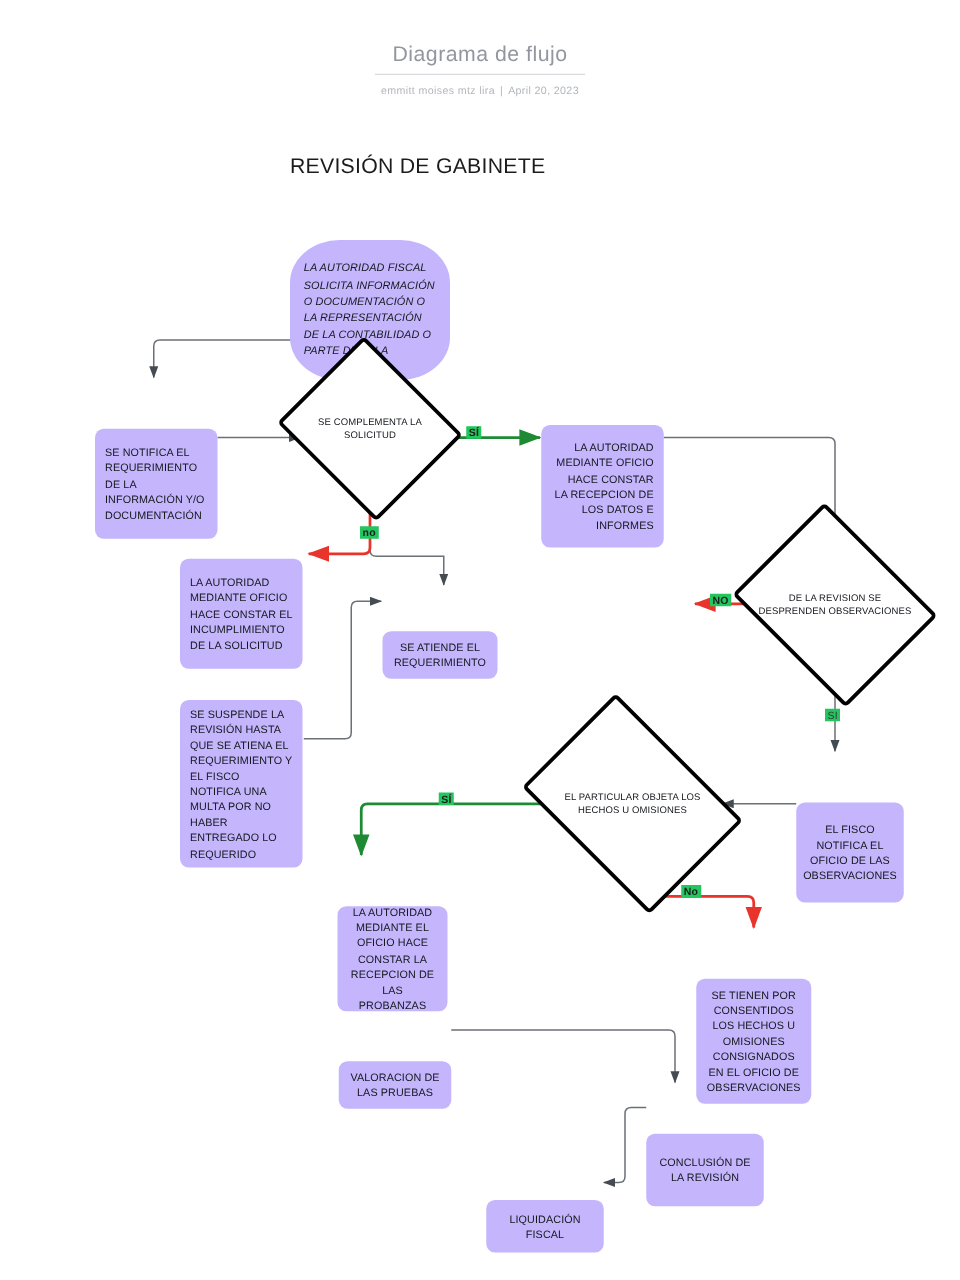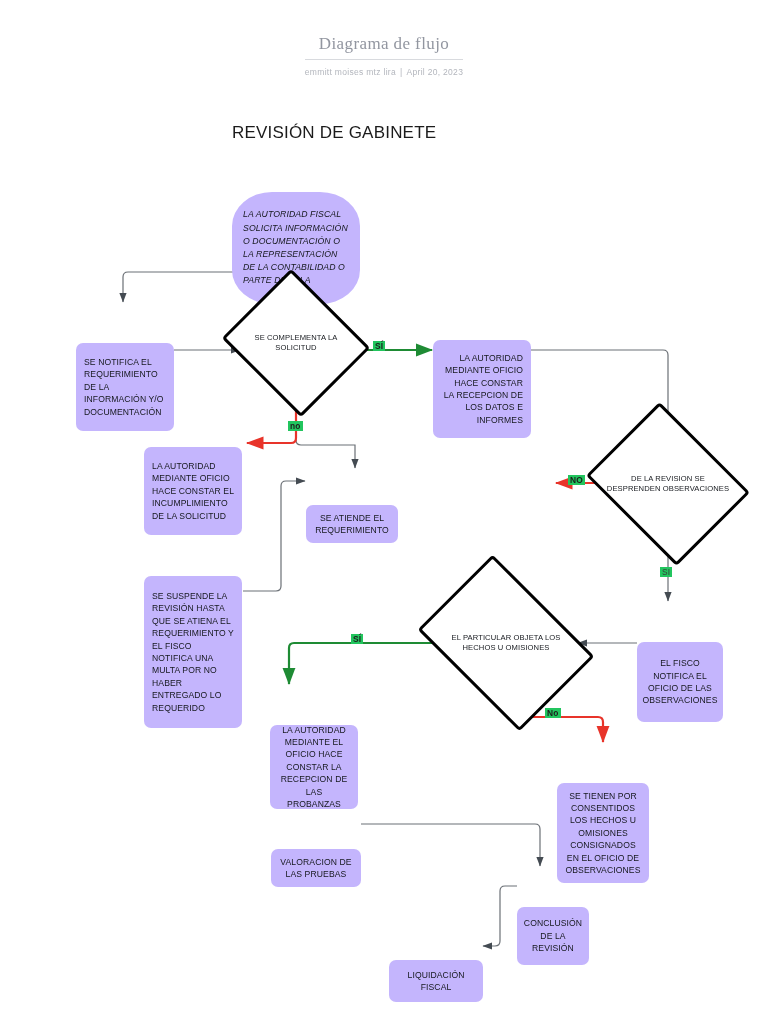--- a/index.html
+++ b/index.html
@@ -19,21 +19,20 @@
   .doc-header {
     position: absolute; top: 34px; left: 0; width: 768px;
     text-align: center;
   }
   .doc-title {
     font-size: 17px; color: #9296a0; font-weight: 400;
     letter-spacing: .4px;
     display: inline-block;
     padding: 0 14px 5px 14px;
     border-bottom: 1px solid #d8dade;
-    font-family: Liberation Serif, serif;
   }
   .doc-byline {
     margin-top: 7px;
     font-size: 8.5px; color: #b3b6bd; letter-spacing: .3px;
   }
   .doc-byline .sep { padding: 0 4px; }
 
   
   #diagram { position: absolute; inset: 0; }
   #edges { position: absolute; inset: 0; width: 768px; height: 1024px; }
@@ -195,21 +194,21 @@
     </div>
 
     <div class="node left" style="left:144px; top:407px; width:98px; height:88px;">
       <span>LA AUTORIDAD MEDIANTE OFICIO HACE CONSTAR EL INCUMPLIMIENTO DE LA SOLICITUD</span>
     </div>
 
     <div class="node center" style="left:306px; top:465px; width:92px; height:38px;">
       <span>SE ATIENDE EL REQUERIMIENTO</span>
     </div>
 
-    <div class="node left" style="left:144px; top:536px; width:98px; height:152px;">
+    <div class="node left" style="left:144px; top:520px; width:98px; height:134px;">
       <span>SE SUSPENDE LA REVISIÓN HASTA QUE SE ATIENA EL REQUERIMIENTO Y EL FISCO NOTIFICA UNA MULTA POR NO HABER ENTREGADO LO REQUERIDO</span>
     </div>
 
 
     <div class="decision" style="left:604px; top:432px; width:128px; height:104px;">
       <span class="dshape"></span>
       <span class="dlabel">DE LA REVISION SE DESPRENDEN OBSERVACIONES</span>
     </div>
 
     <div class="node center" style="left:637px; top:602px; width:86px; height:80px;">
@@ -226,21 +225,21 @@
     </div>
 
     <div class="node center" style="left:557px; top:743px; width:92px; height:100px;">
       <span>SE TIENEN POR CONSENTIDOS LOS HECHOS U OMISIONES CONSIGNADOS EN EL OFICIO DE OBSERVACIONES</span>
     </div>
 
     <div class="node center" style="left:271px; top:809px; width:90px; height:38px;">
       <span>VALORACION DE LAS PRUEBAS</span>
     </div>
 
-    <div class="node center" style="left:517px; top:867px; width:72px; height:58px;">
+    <div class="node center" style="left:517px; top:867px; width:94px; height:58px;">
       <span>CONCLUSIÓN DE LA REVISIÓN</span>
     </div>
 
     <div class="node center" style="left:389px; top:920px; width:94px; height:42px;">
       <span>LIQUIDACIÓN FISCAL</span>
     </div>
 
     <div class="edge-label lbl-green" style="left:373px; top:341px;">SÍ</div>
     <div class="edge-label lbl-red" style="left:288px; top:421px;">no</div>
     <div class="edge-label lbl-red" style="left:568px; top:475px;">NO</div>

